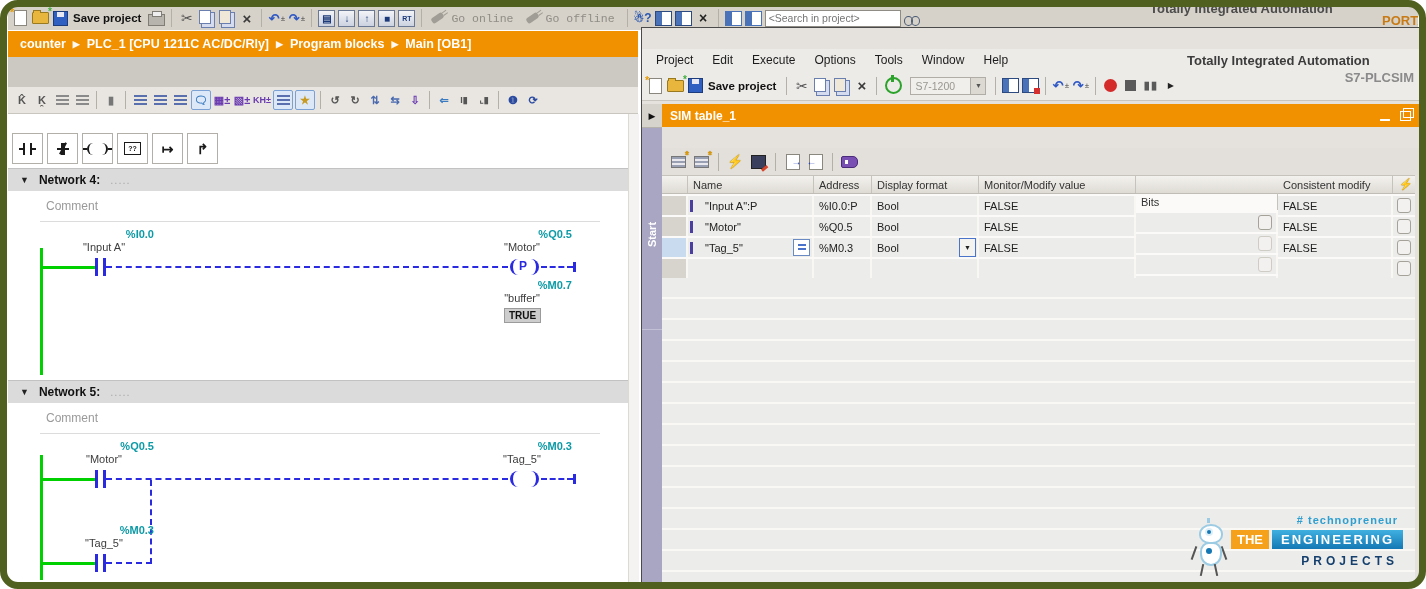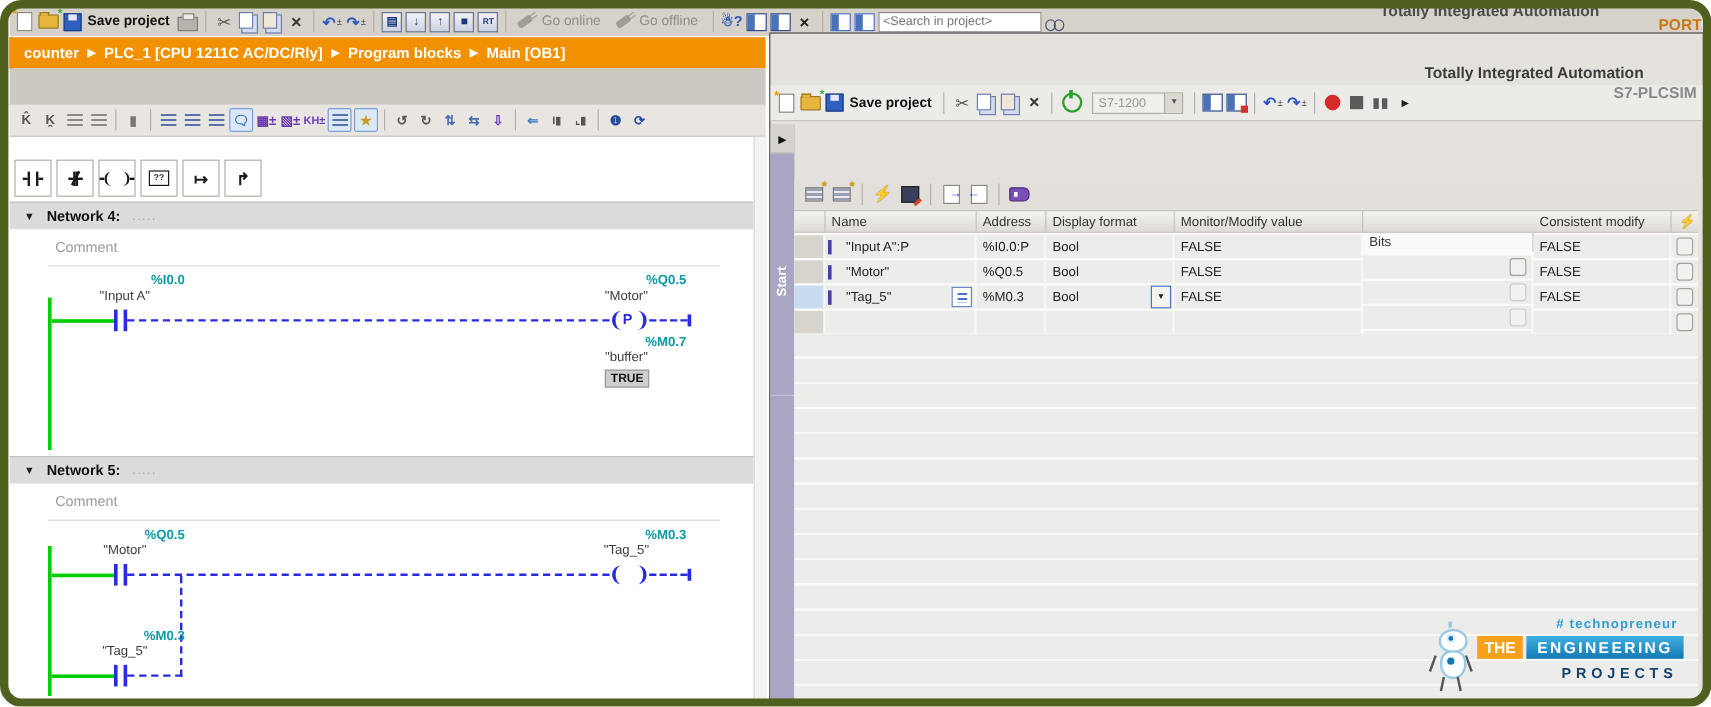--- a/index.html
+++ b/index.html
@@ -7,21 +7,21 @@
          font-family:"Liberation Sans",sans-serif;-webkit-font-smoothing:antialiased;}
   .frame{position:absolute;inset:0;border:7px solid #50601f;border-radius:18px;pointer-events:none;z-index:99;}
 
   
   .tia-toolbar{position:absolute;left:8px;top:6px;width:1410px;height:24px;background:#d6d2c9;
                display:flex;align-items:center;gap:3px;padding-left:4px;box-sizing:border-box;}
   .vsep{width:1px;height:18px;background:#b3b0a8;margin:0 3px;flex:none;}
   .ti{display:inline-flex;align-items:center;justify-content:center;min-width:17px;height:18px;
       font-size:12px;color:#333;flex:none;}
   .lbl{font-size:11.5px;color:#111;font-weight:bold;margin:0 4px 0 1px;}
-  .lbl-dis{font-size:11.5px;color:#8f8d86;margin:0 6px 0 1px;}
+  .lbl-dis{font-size:11.5px;color:#8f8d86;margin:0 6px 0 1px;font-family:Liberation Mono, monospace;}
   .i-page{width:11px;height:14px;background:#fff;border:1px solid #8a877f;position:relative;}
   .i-page .st{position:absolute;top:-5px;left:-5px;color:#e89c00;font-size:11px;font-weight:bold;}
   .i-folder{width:15px;height:10px;background:#e9b63d;border:1px solid #9a7a1f;border-radius:1px;position:relative;}
   .i-folder:before{content:"";position:absolute;top:-3px;left:0;width:6px;height:2px;background:#e9b63d;border:1px solid #9a7a1f;border-bottom:none;}
   .i-folder .st{position:absolute;top:-7px;right:-4px;color:#3fae3f;font-size:10px;font-weight:bold;}
   .i-save{width:13px;height:13px;background:#2f5fc0;border:1px solid #1d3c7e;position:relative;}
   .i-save:before{content:"";position:absolute;top:0;left:3px;width:7px;height:5px;background:#e8e8f4;}
   .i-print{width:15px;height:10px;background:#b7b4ad;border:1px solid #807d76;position:relative;margin-top:3px;}
   .i-print:before{content:"";position:absolute;top:-4px;left:3px;width:8px;height:4px;background:#eee;border:1px solid #807d76;}
   .i-copy{width:10px;height:12px;background:#fff;border:1px solid #6a7fae;box-shadow:3px 3px 0 #d5dcef,3px 3px 0 1px #6a7fae;margin:-2px 4px 0 0;}
@@ -419,20 +419,29 @@
   <div class="tag" style="left:54px;top:537px;">"Tag_5"</div>
   <div class="gwire" style="left:43px;top:562px;width:52px;"></div>
   <div class="cbar" style="left:95px;top:554px;height:18px;"></div>
   <div class="cbar" style="left:103px;top:554px;height:18px;"></div>
   <div class="bwire" style="left:106px;top:562px;width:46px;"></div>
 
   <div class="scrollstrip"></div>
 
   <div class="sim">
 
+    <div class="sim-menu">
+      <span>Project</span>
+      <span>Edit</span>
+      <span>Execute</span>
+      <span>Options</span>
+      <span>Tools</span>
+      <span>Window</span>
+      <span>Help</span>
+    </div>
 
     <div class="sim-tools">
       <span class="ti">
           <span class="i-page">
             <span class="st">*</span>
           </span>
         </span>
       <span class="ti">
           <span class="i-folder">
             <span class="st">*</span>
@@ -482,20 +491,27 @@
       <span class="ti">
           <span class="stp"></span>
         </span>
       <span class="ti pse">▮▮</span>
       <span class="ti" style="font-size:8px;color:#222;">▶</span>
     </div>
 
     <div class="sim-brand1">Totally Integrated Automation</div>
     <div class="sim-brand2">S7-PLCSIM</div>
 
+    <div class="sim-orange">
+      <span>SIM table_1</span>
+      <span class="winbtns">
+        <span class="minus"></span>
+        <span class="float"></span>
+      </span>
+    </div>
 
     <div class="strip">
       <span class="arrbox">▶</span>
       <span class="stx">Start</span>
       <span class="dv"></span>
     </div>
 
     <div class="simtb">
       <span class="tbl-ic">
           <span class="mini-tbl"></span>

